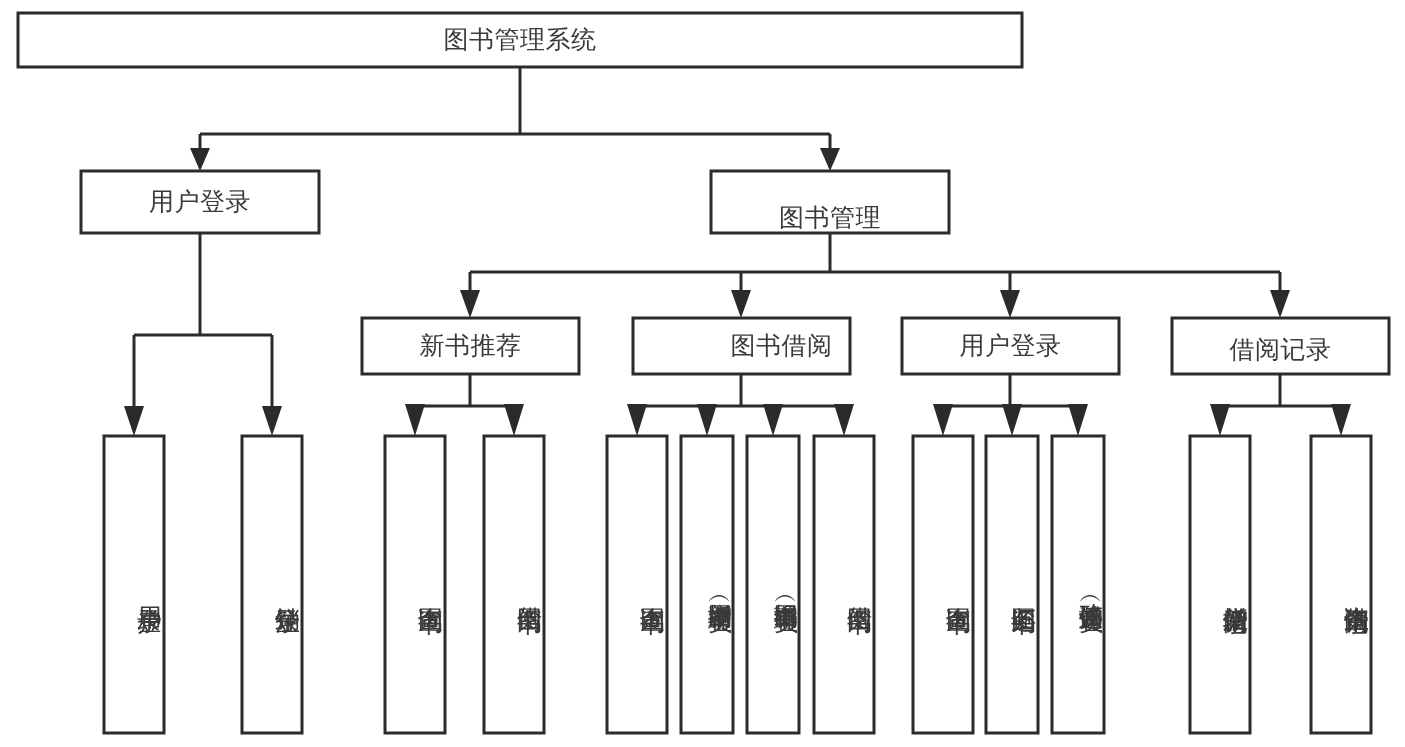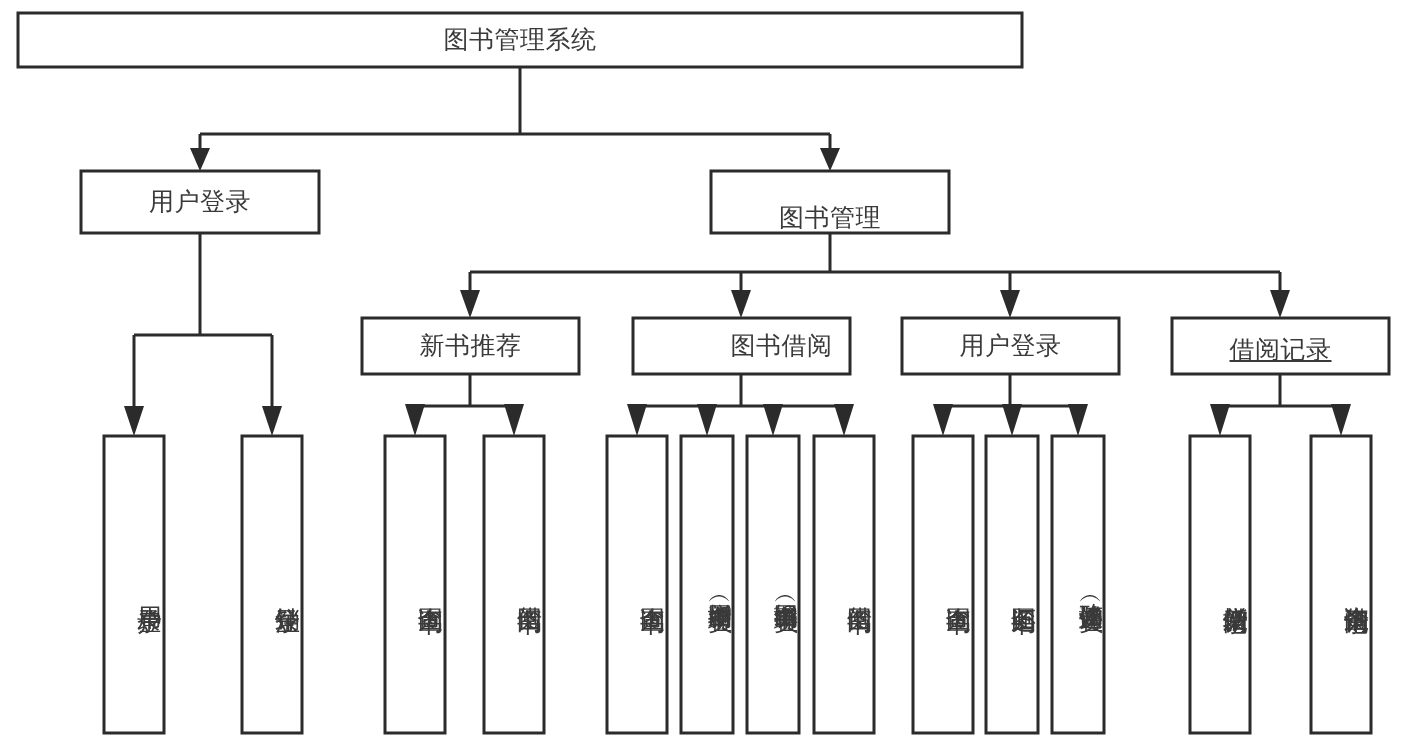--- a/index.html
+++ b/index.html
@@ -170,21 +170,21 @@
 
   </svg>
 
   <div id="label-layer">
       <div class="node-label-h" style="left: 18px; top: 13px; width: 1004px; height: 54px; color: rgb(58, 58, 58);">图书管理系统</div>
       <div class="node-label-h" style="left: 81px; top: 171px; width: 238px; height: 62px; color: rgb(58, 58, 58);">用户登录</div>
       <div class="node-label-h" style="left: 711px; top: 171px; width: 238px; height: 62px; color: rgb(58, 58, 58); margin-top: 16px;">图书管理</div>
       <div class="node-label-h" style="left: 362px; top: 318px; width: 217px; height: 56px; color: rgb(58, 58, 58);">新书推荐</div>
       <div class="node-label-h" style="left: 633px; top: 318px; width: 217px; height: 56px; color: rgb(58, 58, 58); padding-left: 40px;">图书借阅</div>
       <div class="node-label-h" style="left: 902px; top: 318px; width: 217px; height: 56px; color: rgb(58, 58, 58);">用户登录</div>
-      <div class="node-label-h" style="left: 1172px; top: 318px; width: 217px; height: 64px; color: rgb(58, 58, 58); text-decoration: underline;">借阅记录</div>
+      <div class="node-label-h" style="left: 1172px; top: 318px; width: 217px; height: 64px; color: rgb(58, 58, 58);">借阅记录</div>
       <div class="node-label-v" style="left: 104px; top: 436px; width: 60px; height: 297px; font-size: 25px; padding-top: 8px; box-sizing: border-box; color: rgb(58, 58, 58);">用户登录</div>
       <div class="node-label-v" style="left: 242px; top: 436px; width: 60px; height: 297px; font-size: 25px; padding-top: 8px; box-sizing: border-box; color: rgb(58, 58, 58);">注销登录</div>
       <div class="node-label-v" style="left: 385px; top: 436px; width: 60px; height: 297px; font-size: 25px; padding-top: 8px; box-sizing: border-box; color: rgb(58, 58, 58);">查询图书</div>
       <div class="node-label-v" style="left: 484px; top: 436px; width: 60px; height: 297px; font-size: 25px; padding-top: 8px; box-sizing: border-box; color: rgb(58, 58, 58);">借阅图书</div>
       <div class="node-label-v" style="left: 607px; top: 436px; width: 60px; height: 297px; font-size: 25px; padding-top: 8px; box-sizing: border-box; color: rgb(58, 58, 58);">查询图书</div>
       <div class="node-label-v" style="left: 681px; top: 436px; width: 52px; height: 297px; font-size: 24px; padding-top: 8px; box-sizing: border-box; color: rgb(58, 58, 58);">新增图书（管理员）</div>
       <div class="node-label-v" style="left: 747px; top: 436px; width: 52px; height: 297px; font-size: 24px; padding-top: 8px; box-sizing: border-box; color: rgb(58, 58, 58);">编辑图书（管理员）</div>
       <div class="node-label-v" style="left: 814px; top: 436px; width: 60px; height: 297px; font-size: 25px; padding-top: 8px; box-sizing: border-box; color: rgb(58, 58, 58);">借阅图书</div>
       <div class="node-label-v" style="left: 913px; top: 436px; width: 60px; height: 297px; font-size: 25px; padding-top: 8px; box-sizing: border-box; color: rgb(58, 58, 58);">查询图书</div>
       <div class="node-label-v" style="left: 986px; top: 436px; width: 52px; height: 297px; font-size: 25px; padding-top: 8px; box-sizing: border-box; color: rgb(58, 58, 58);">归还图书</div>

